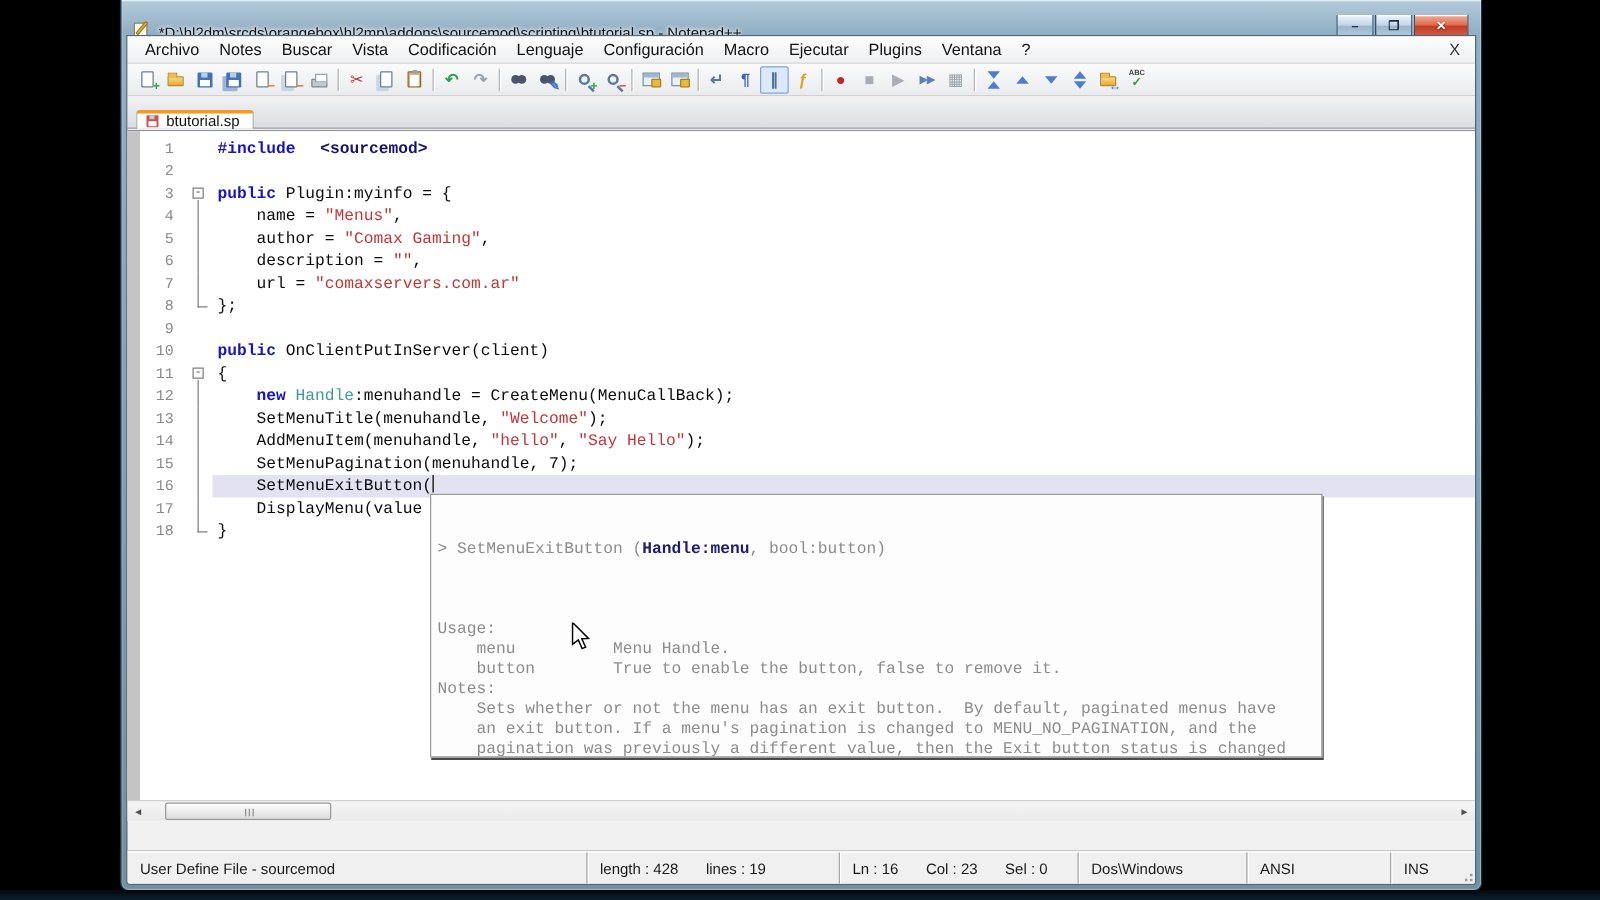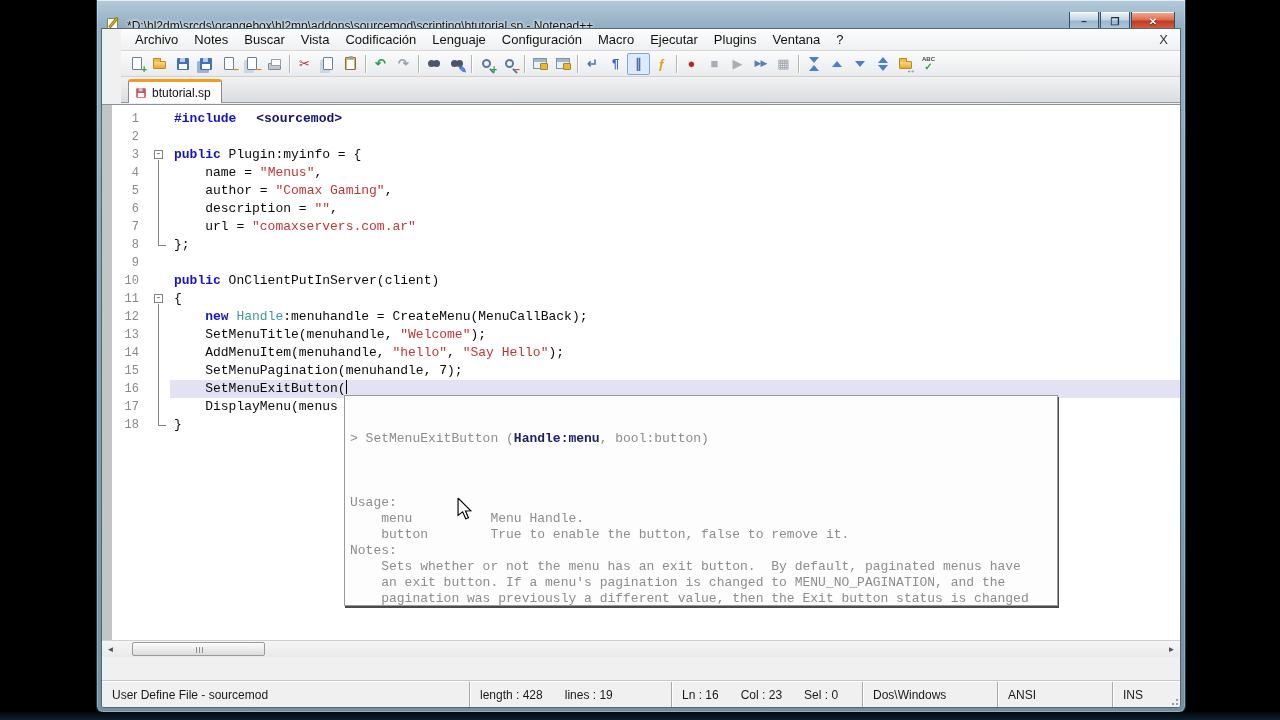--- a/index.html
+++ b/index.html
@@ -25,21 +25,21 @@
   .win-controls { position:absolute; top:0; right:10px; display:flex; }
   .wbtn { width:30px; height:19px; border:1px solid #31506b; border-top:none;
           border-radius:0 0 4px 4px; margin-left:1px; display:flex; align-items:center;
           justify-content:center; font-size:10px; color:#1c2e40; font-weight:bold;
           background:linear-gradient(180deg,#eef5fb 0,#c2d5e4 45%,#9cb7cd 50%,#b3cadd 100%);
           box-shadow:inset 0 1px 0 rgba(255,255,255,.9); cursor:default; }
   .wbtn.close { width:44px; color:#fff; text-shadow:0 1px 1px #5c130a;
           background:linear-gradient(180deg,#f3b09a 0,#dd6a4b 45%,#c23a20 50%,#d5654a 100%); }
 
   .client { position:absolute; left:4px; right:4px; top:28px; bottom:4px;
-            background:#f0f0f0; border:1px solid #51687a; border-radius:0 0 3px 3px; overflow:hidden;padding-left:19px; }
+            background:#f0f0f0; border:1px solid #51687a; border-radius:0 0 3px 3px; overflow:hidden; }
 
   
   .menubar { height:22px; background:linear-gradient(180deg,#fdfdfd,#eef0f2);
              border-bottom:1px solid #d7d7d7; display:flex; align-items:center;
              padding:0 6px; font-size:13px; color:#111; position:relative; }
   .mitem { padding:2px 8px; cursor:default; }
   .menubar-close { position:absolute; right:12px; font-size:13px; color:#333; }
 
   
   .toolbar { height:26px; background:linear-gradient(180deg,#fbfbfb,#e9ebee);
@@ -85,21 +85,21 @@
           border-bottom:6px solid #4a7fd0; margin:1px 0; }
   .trid { width:0; height:0; border-left:5px solid transparent; border-right:5px solid transparent;
           border-top:6px solid #4a7fd0; margin:1px 0; }
   .abc { display:flex; flex-direction:column; align-items:center; line-height:1; }
   .abc b { font-size:6px; color:#444; letter-spacing:0; }
   .abc s { text-decoration:none; font-size:10px; font-weight:bold; color:#2f9f3f; }
 
   
   .tabbar { height:26px; background:linear-gradient(180deg,#f2f2f2,#dadde0);
             border-bottom:1px solid #989898; display:flex; align-items:flex-end; padding-left:7px; }
-  .tab { height:24px; background:#fff; border:1px solid #8a8a8a; border-bottom:none;
+  .tab { height:15px; background:#fff; border:1px solid #8a8a8a; border-bottom:none;
          border-top:3px solid #f59a23; border-radius:3px 3px 0 0; display:flex; align-items:center;
          padding:0 10px 0 6px; font-size:12px; color:#111; position:relative; top:1px; }
   .tab .flp { transform:scale(.8); margin-right:5px; }
 
   
   .editor-wrap { position:absolute; left:0; right:0; top:75px; bottom:50px;
                  border-top:1px solid #8a9099; background:#fff; }
   .editor { position:absolute; inset:0 0 17px 0; background:linear-gradient(90deg,#c4c4c4 0,#c4c4c4 10px,#fff 10px);
             overflow:hidden; font-family:"Liberation Mono","DejaVu Sans Mono",monospace;
             font-size:13px; padding-top:5px; }
@@ -436,21 +436,21 @@
               <div class="crow"><div class="num">7</div><div class="foldc f-mid"></div><div class="codecell"><span>    url = </span><span class="tok-s">"comaxservers.com.ar"</span></div></div>
               <div class="crow"><div class="num">8</div><div class="foldc f-end"></div><div class="codecell"><span>};</span></div></div>
               <div class="crow"><div class="num">9</div><div class="foldc"></div><div class="codecell"></div></div>
               <div class="crow"><div class="num">10</div><div class="foldc"></div><div class="codecell"><span class="tok-k">public</span><span> OnClientPutInServer(client)</span></div></div>
               <div class="crow"><div class="num">11</div><div class="foldc f-start"><span class="fbox">-</span></div><div class="codecell"><span>{</span></div></div>
               <div class="crow"><div class="num">12</div><div class="foldc f-mid"></div><div class="codecell"><span>    </span><span class="tok-k">new</span><span> </span><span class="tok-t">Handle</span><span>:menuhandle = CreateMenu(MenuCallBack);</span></div></div>
               <div class="crow"><div class="num">13</div><div class="foldc f-mid"></div><div class="codecell"><span>    SetMenuTitle(menuhandle, </span><span class="tok-s">"Welcome"</span><span>);</span></div></div>
               <div class="crow"><div class="num">14</div><div class="foldc f-mid"></div><div class="codecell"><span>    AddMenuItem(menuhandle, </span><span class="tok-s">"hello"</span><span>, </span><span class="tok-s">"Say Hello"</span><span>);</span></div></div>
               <div class="crow"><div class="num">15</div><div class="foldc f-mid"></div><div class="codecell"><span>    SetMenuPagination(menuhandle, 7);</span></div></div>
               <div class="crow cur"><div class="num">16</div><div class="foldc f-mid"></div><div class="codecell"><span>    SetMenuExitButton(</span><span class="caret"></span></div></div>
-              <div class="crow"><div class="num">17</div><div class="foldc f-mid"></div><div class="codecell"><span>    DisplayMenu(menus</span></div></div>
+              <div class="crow"><div class="num">17</div><div class="foldc f-mid"></div><div class="codecell"><span>    DisplayMenu(value</span></div></div>
               <div class="crow"><div class="num">18</div><div class="foldc f-end"></div><div class="codecell"><span>}</span></div></div>
             </div>
         </div>
         <div class="hscroll">
           <span class="sb-arrow left">◄</span>
           <span class="sb-thumb"></span>
           <span class="sb-arrow right">►</span>
         </div>
       </div>
 

